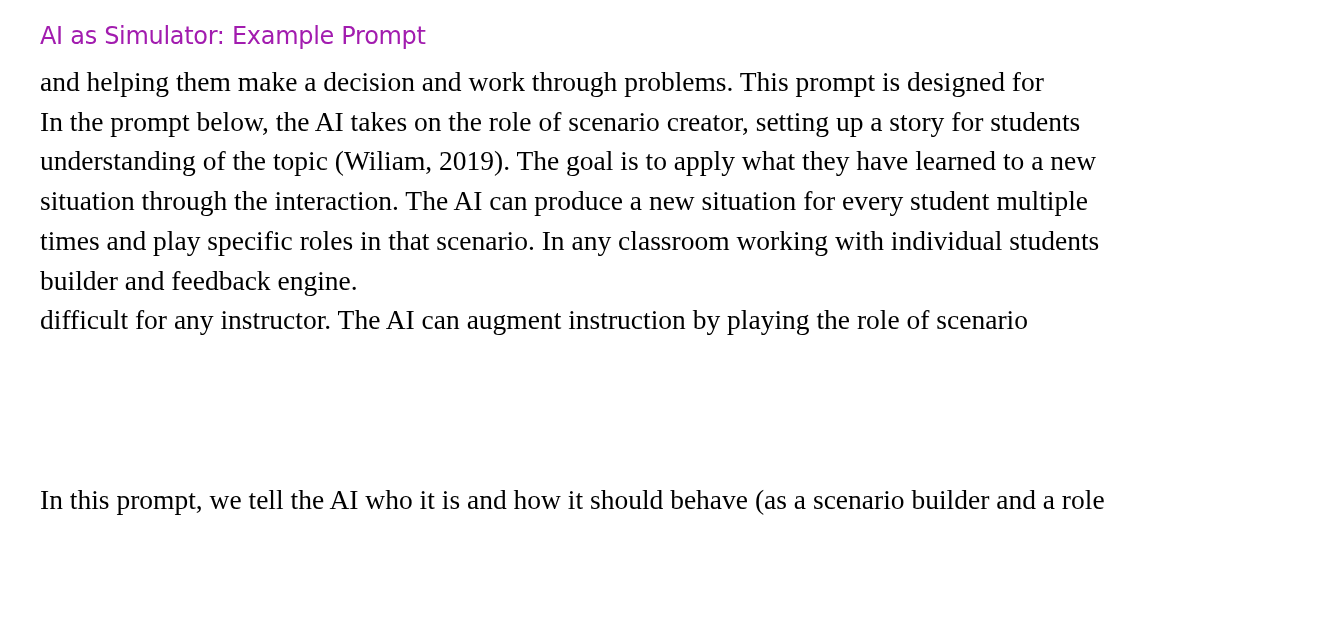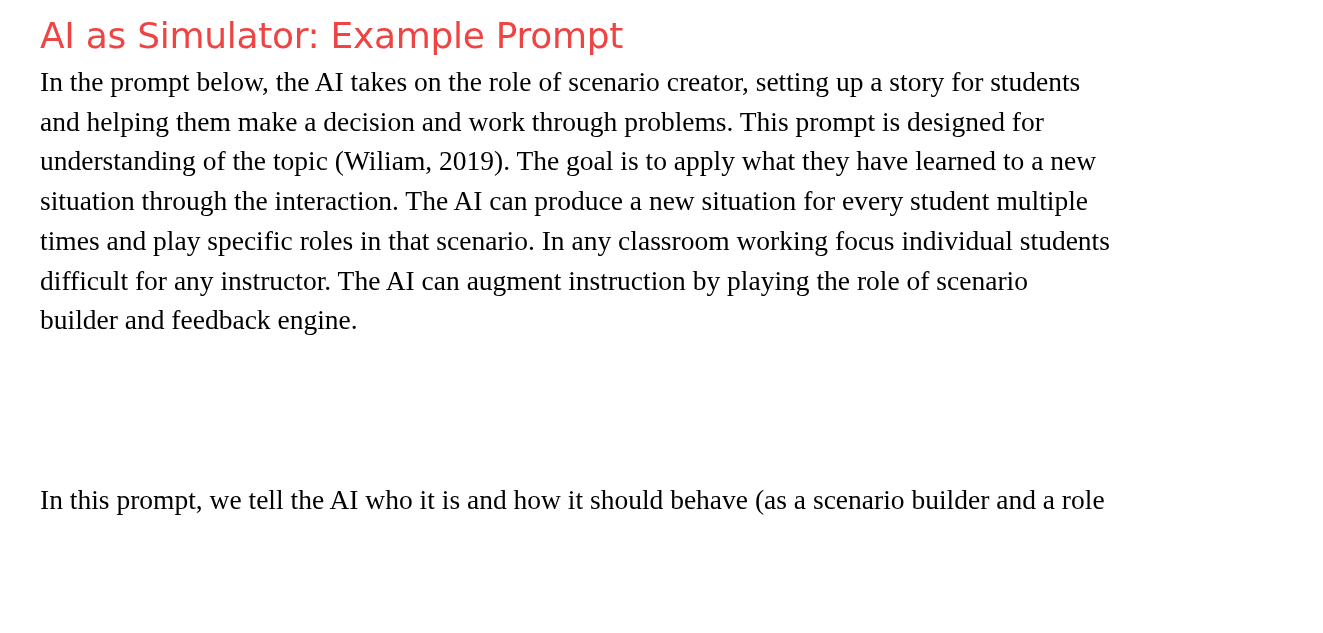--- a/index.html
+++ b/index.html
@@ -17,22 +17,22 @@
       position: absolute;
       left: 40px;
       top: 0;
       width: 1270px;
     }
     .heading {
       position: absolute;
       top: 14px;
       left: 0;
       font-family: "DejaVu Sans", "Liberation Sans", sans-serif;
-      font-size: 36px;
-      color: #ef4444;
+      font-size: 24px;
+      color: #a21caf;
       letter-spacing: -0.3px;
       white-space: nowrap;
       line-height: 44px;
     }
     .para {
       position: absolute;
       left: 0;
       font-family: "Liberation Serif", "DejaVu Serif", serif;
       font-size: 27.5px;
       color: #000000;
@@ -45,25 +45,25 @@
     #para1 { top: 62px; }
     #para2 { top: 480px; text-align: center; }
   </style>
 </head>
 <body>
 
 <div class="page">
   <div class="heading">AI as Simulator: Example Prompt</div>
 
   <div class="para" id="para1">
+    <span class="line">and helping them make a decision and work through problems. This prompt is designed for</span>
     <span class="line">In the prompt below, the AI takes on the role of scenario creator, setting up a story for students</span>
-    <span class="line">and helping them make a decision and work through problems. This prompt is designed for</span>
     <span class="line">understanding of the topic (Wiliam, 2019). The goal is to apply what they have learned to a new</span>
     <span class="line">situation through the interaction. The AI can produce a new situation for every student multiple</span>
-    <span class="line">times and play specific roles in that scenario. In any classroom working focus individual students</span>
+    <span class="line">times and play specific roles in that scenario. In any classroom working with individual students</span>
+    <span class="line">builder and feedback engine.</span>
     <span class="line">difficult for any instructor. The AI can augment instruction by playing the role of scenario</span>
-    <span class="line">builder and feedback engine.</span>
   </div>
 
   <div class="para" id="para2">
     <span class="line">In this prompt, we tell the AI who it is and how it should behave (as a scenario builder and a role</span>
   </div>
 </div>
 
 </body></html>

